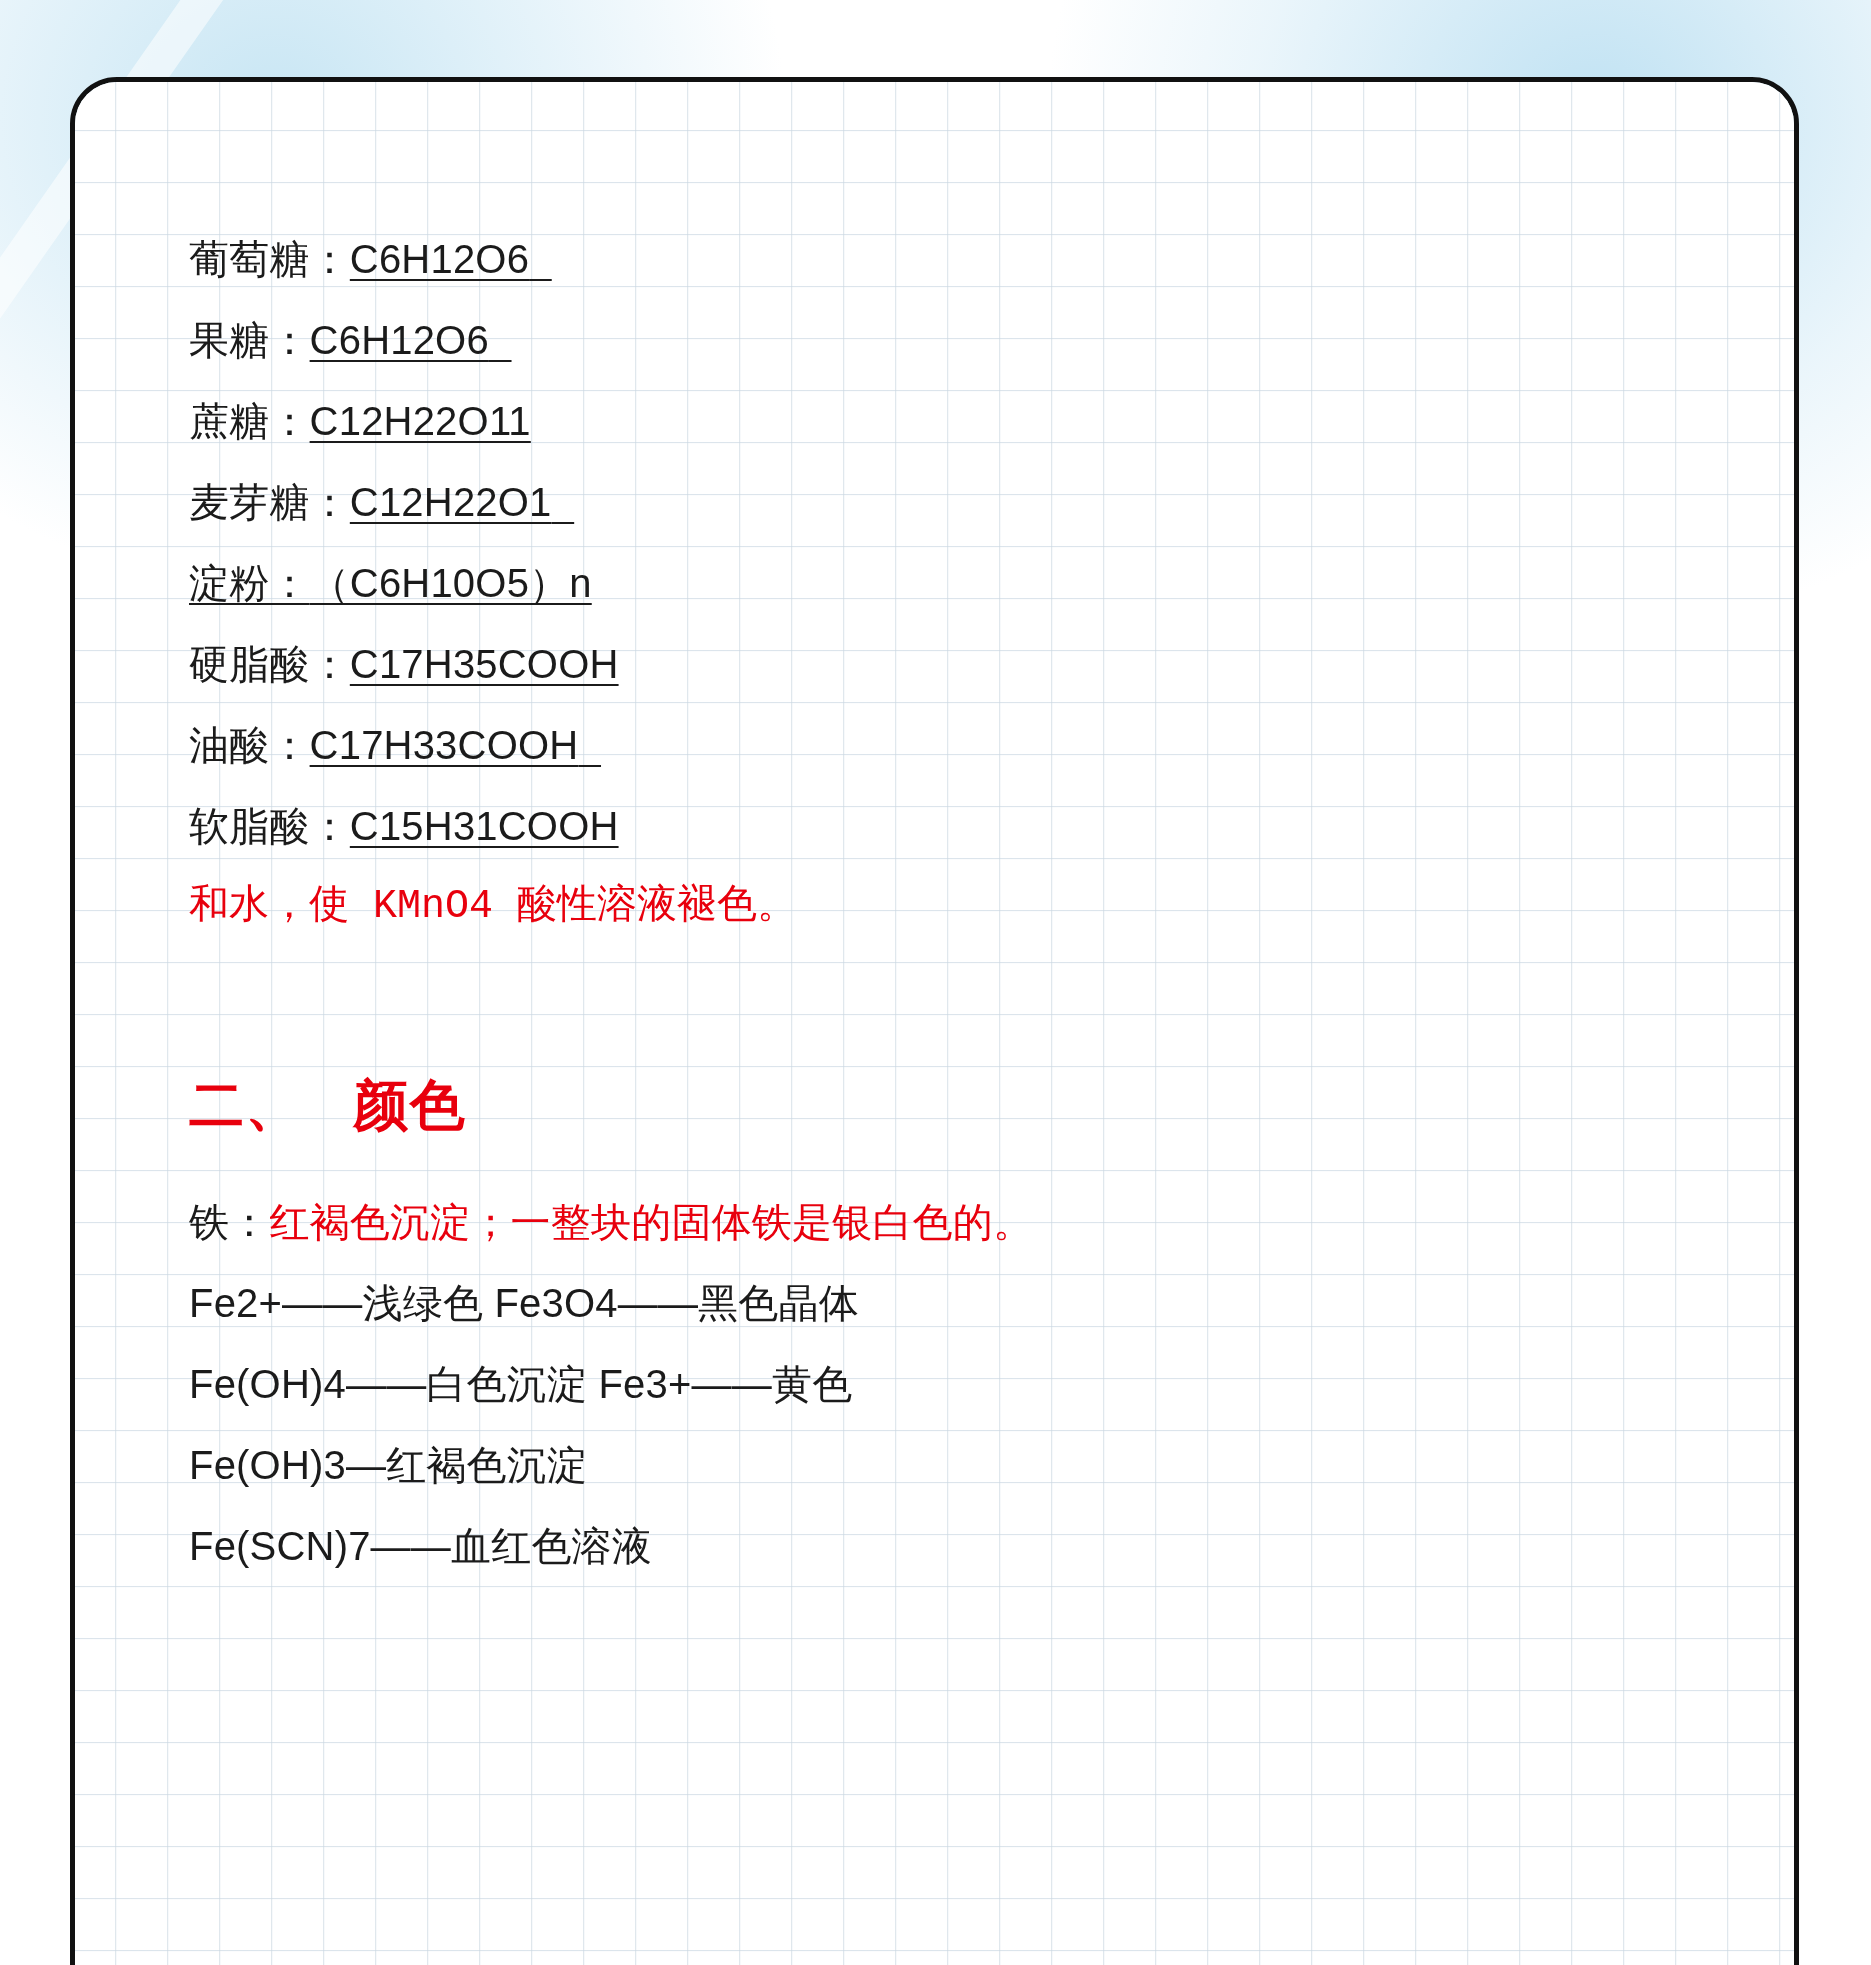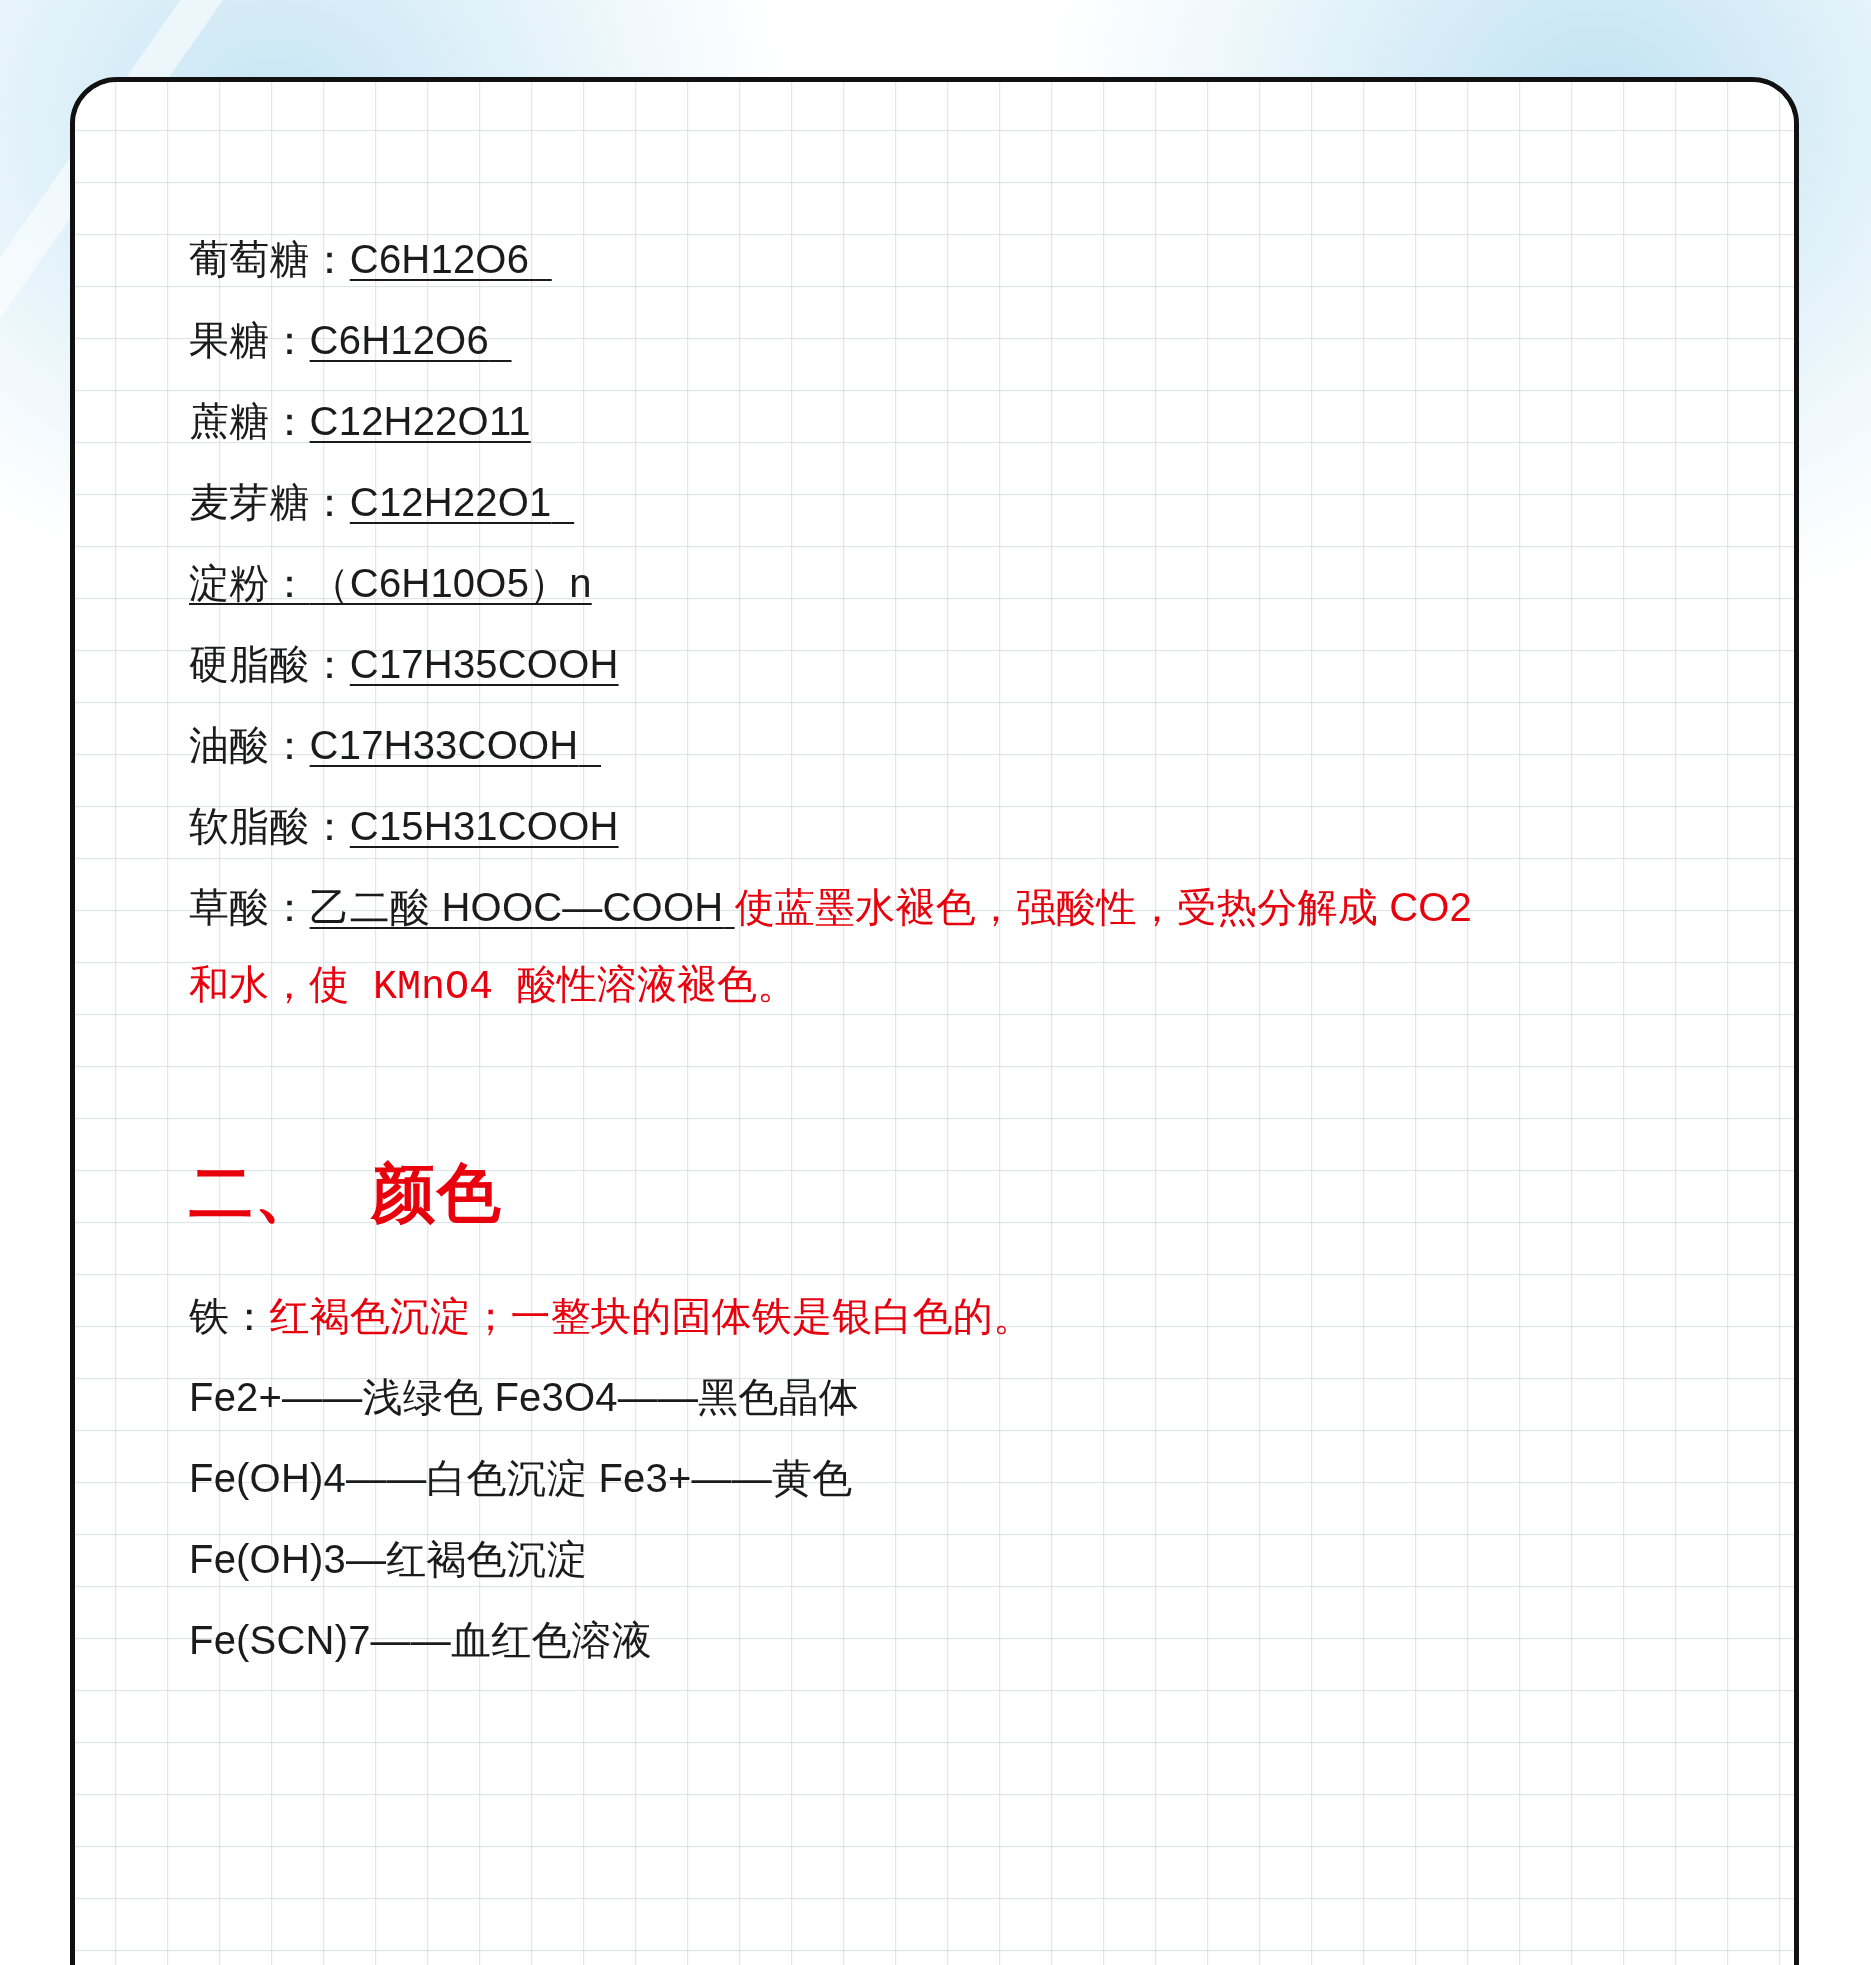--- a/index.html
+++ b/index.html
@@ -95,21 +95,21 @@
   }
   .red-line {
     font-size: 40px;
     line-height: 1.0;
     color: #e8000d;
     margin: 0 0 41px 0;
     white-space: nowrap;
     font-family: Liberation Mono, monospace;
   }
   .section-title {
-    font-size: 64px;
+    font-size: 55px;
     font-weight: bold;
     color: #e8000d;
     margin: 77px 0 59px 0;
     letter-spacing: 1.6px;
   }
   .section-title .gap {
     display: inline-block;
     width: 51px;
   }
   .spacer-sm { height: 23.6px; }
@@ -141,21 +141,20 @@
       <p class="line"><span>麦芽糖：</span><span class="u">C12H22O1</span><span class="u">&nbsp;&nbsp;</span></p>
 
       <p class="line"><span class="u">淀粉：</span><span class="u">（C6H10O5）n</span></p>
 
       <p class="line"><span>硬脂酸：</span><span class="u">C17H35COOH</span></p>
 
       <p class="line"><span>油酸：</span><span class="u">C17H33COOH</span><span class="u">&nbsp;&nbsp;</span></p>
 
       <p class="line"><span>软脂酸：</span><span class="u">C15H31COOH</span></p>
 
-      <p class="line"><span>草酸：</span><span class="u">乙二酸 HOOC—COOH</span><span class="u">&nbsp;</span><span class="red">使蓝墨水褪色，强酸性，受热分解成 CO2</span></p>
 
       <p class="red-line">和水，使 KMnO4 酸性溶液褪色。</p>
 
       <div class="spacer-sm"></div>
 
       <h2 class="section-title"><span>二、</span><span class="gap"></span><span>颜色</span></h2>
 
       <p class="line"><span>铁：</span><span class="red">红褐色沉淀；一整块的固体铁是银白色的。</span></p>
 
       <p class="line">Fe2+——浅绿色      Fe3O4——黑色晶体</p>

